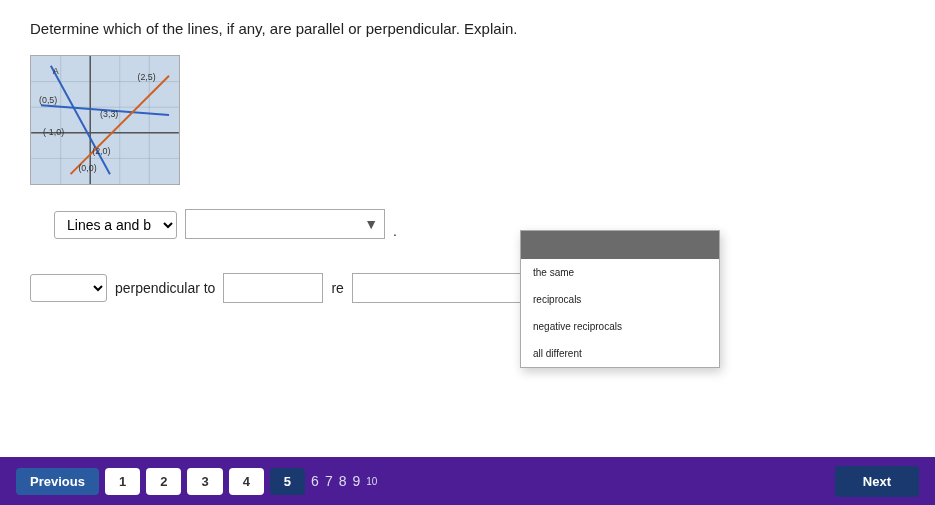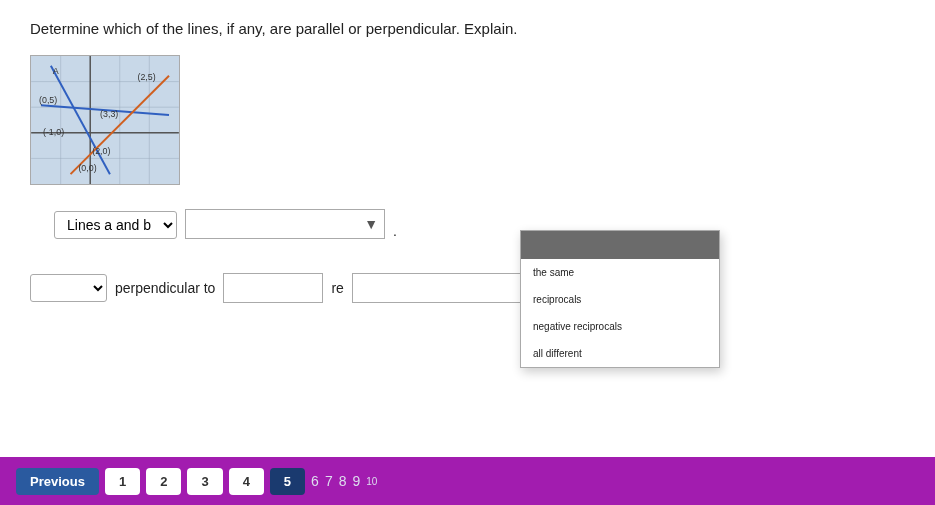--- a/index.html
+++ b/index.html
@@ -104,21 +104,21 @@
       cursor: pointer;
       white-space: nowrap;
     }
 
     
     .bottom-nav {
       position: absolute;
       bottom: 0;
       left: 0;
       right: 0;
-      background: #a21caf;
+      background: #4c1d95;
       height: 48px;
       display: flex;
       align-items: center;
       padding: 0 16px;
       gap: 6px;
     }
     .nav-btn {
       padding: 6px 14px;
       border: none;
       border-radius: 4px;
@@ -233,15 +233,16 @@
     <button class="nav-btn nav-btn-page">1</button>
     <button class="nav-btn nav-btn-page">2</button>
     <button class="nav-btn nav-btn-page">3</button>
     <button class="nav-btn nav-btn-page">4</button>
     <button class="nav-btn nav-btn-page active">5</button>
     <span class="static-text" style="color:#dde;font-size:14px;">6</span>
     <span class="static-text" style="color:#dde;font-size:14px;">7</span>
     <span class="static-text" style="color:#dde;font-size:14px;">8</span>
     <span class="static-text" style="color:#dde;font-size:14px;">9</span>
     <span class="static-text" style="color:#dde;font-size:10px;">10</span>
+    <button class="nav-btn nav-btn-next">Next</button>
   </div>
 
 </div>
 
 </body></html>

